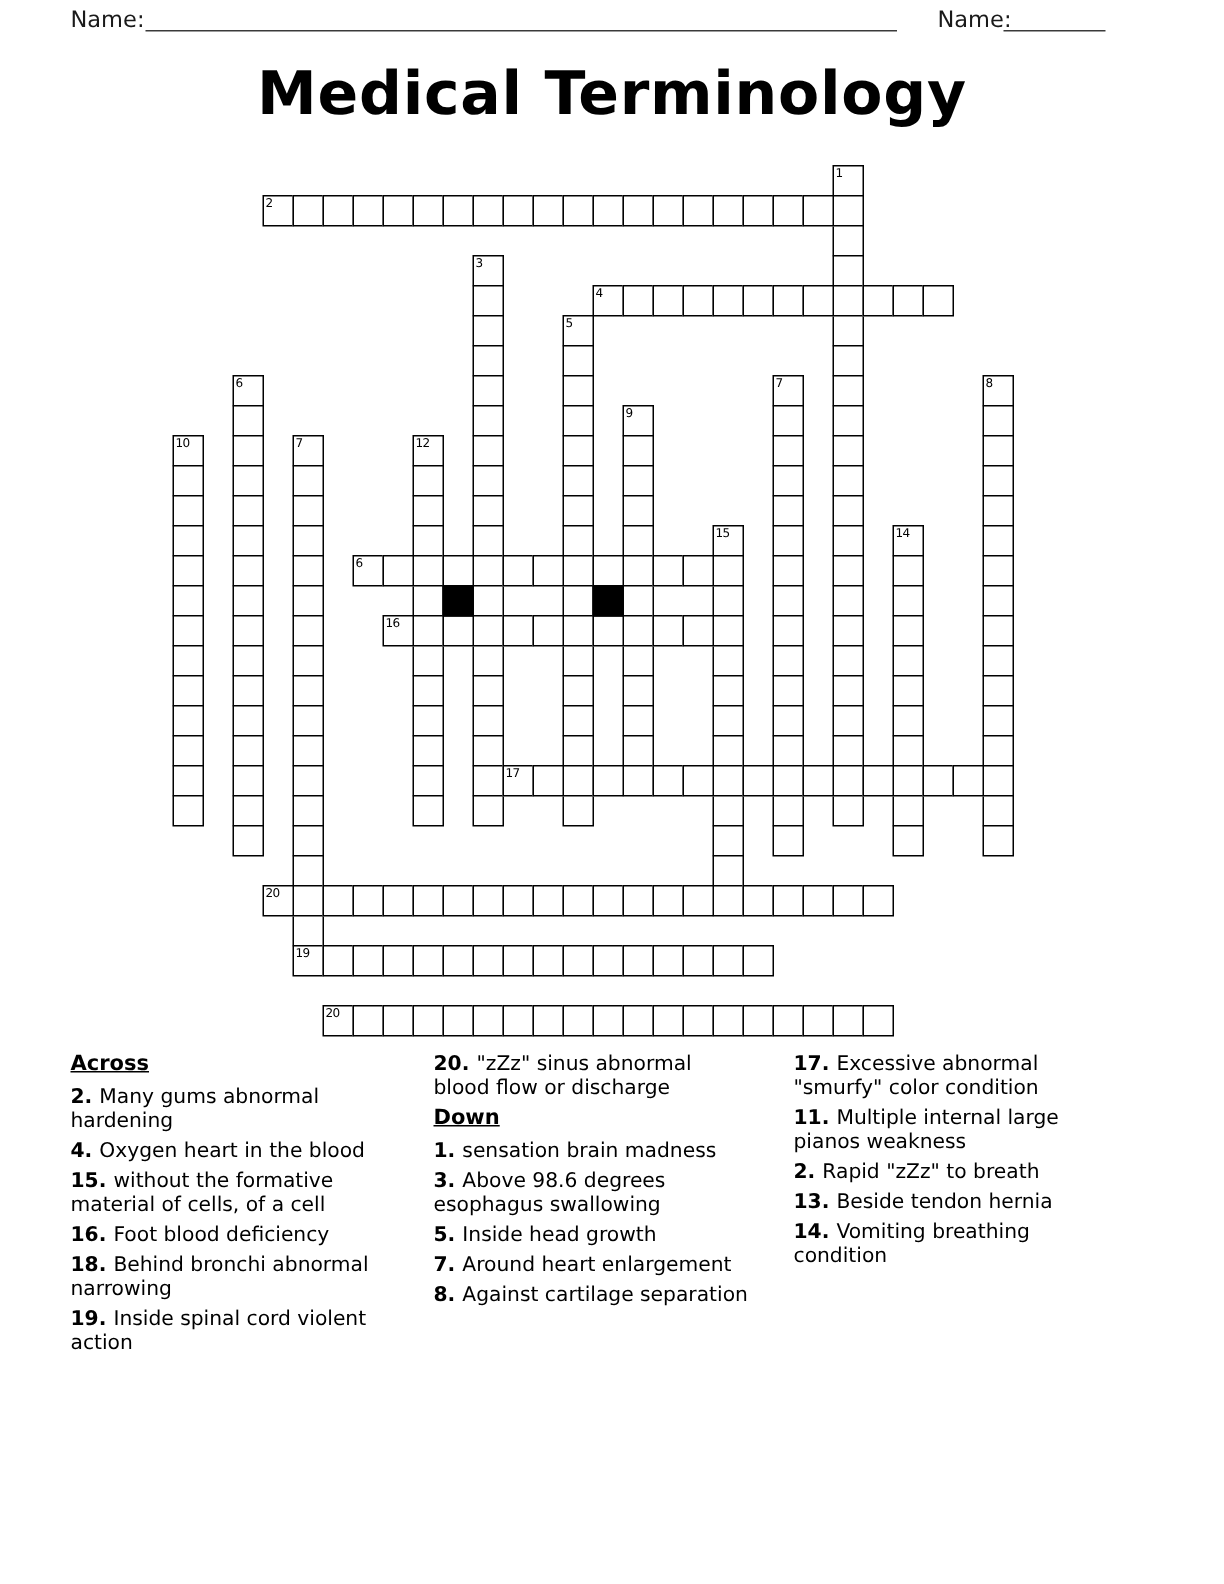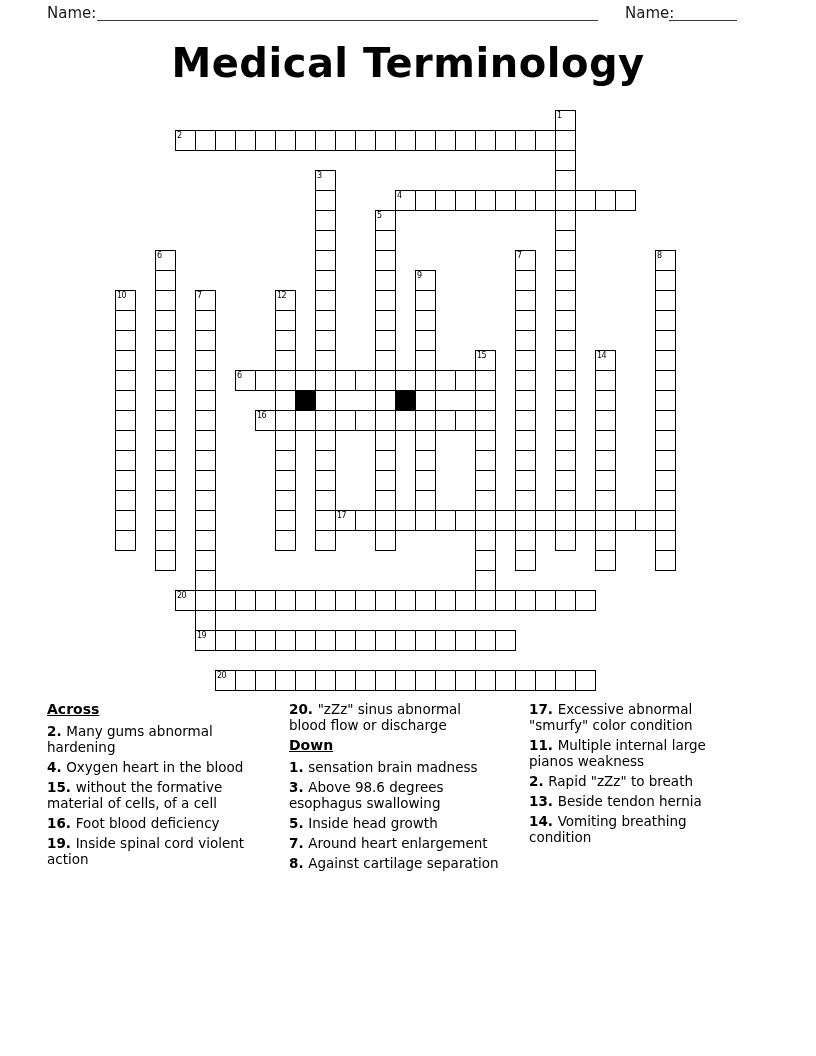--- a/index.html
+++ b/index.html
@@ -391,20 +391,21 @@
     <div class="cell black" style="left: 180px; top: 280px;"></div>
     <div class="cell black" style="left: 280px; top: 280px;"></div>
   </div>
 
 <div class="clues-col" id="clues-col-1">
   <div class="clues-heading">Across</div>
 <div class="clue"><b>2. </b>Many gums abnormal hardening</div>
     <div class="clue"><b>4. </b>Oxygen heart in the blood</div>
     <div class="clue"><b>15. </b>without the formative material of cells, of a cell</div>
     <div class="clue"><b>16. </b>Foot blood deficiency</div>
+    <div class="clue"><b>18. </b>Behind bronchi abnormal narrowing</div>
     <div class="clue"><b>19. </b>Inside spinal cord violent action</div>
   </div>
 <div class="clues-col" id="clues-col-2">
   <div class="clue"><b>20. </b>"zZz" sinus abnormal blood flow or discharge</div>
     <div class="clues-heading">Down</div>
 <div class="clue"><b>1. </b>sensation brain madness</div>
     <div class="clue"><b>3. </b>Above 98.6 degrees esophagus swallowing</div>
     <div class="clue"><b>5. </b>Inside head growth</div>
     <div class="clue"><b>7. </b>Around heart enlargement</div>
     <div class="clue"><b>8. </b>Against cartilage separation</div>

